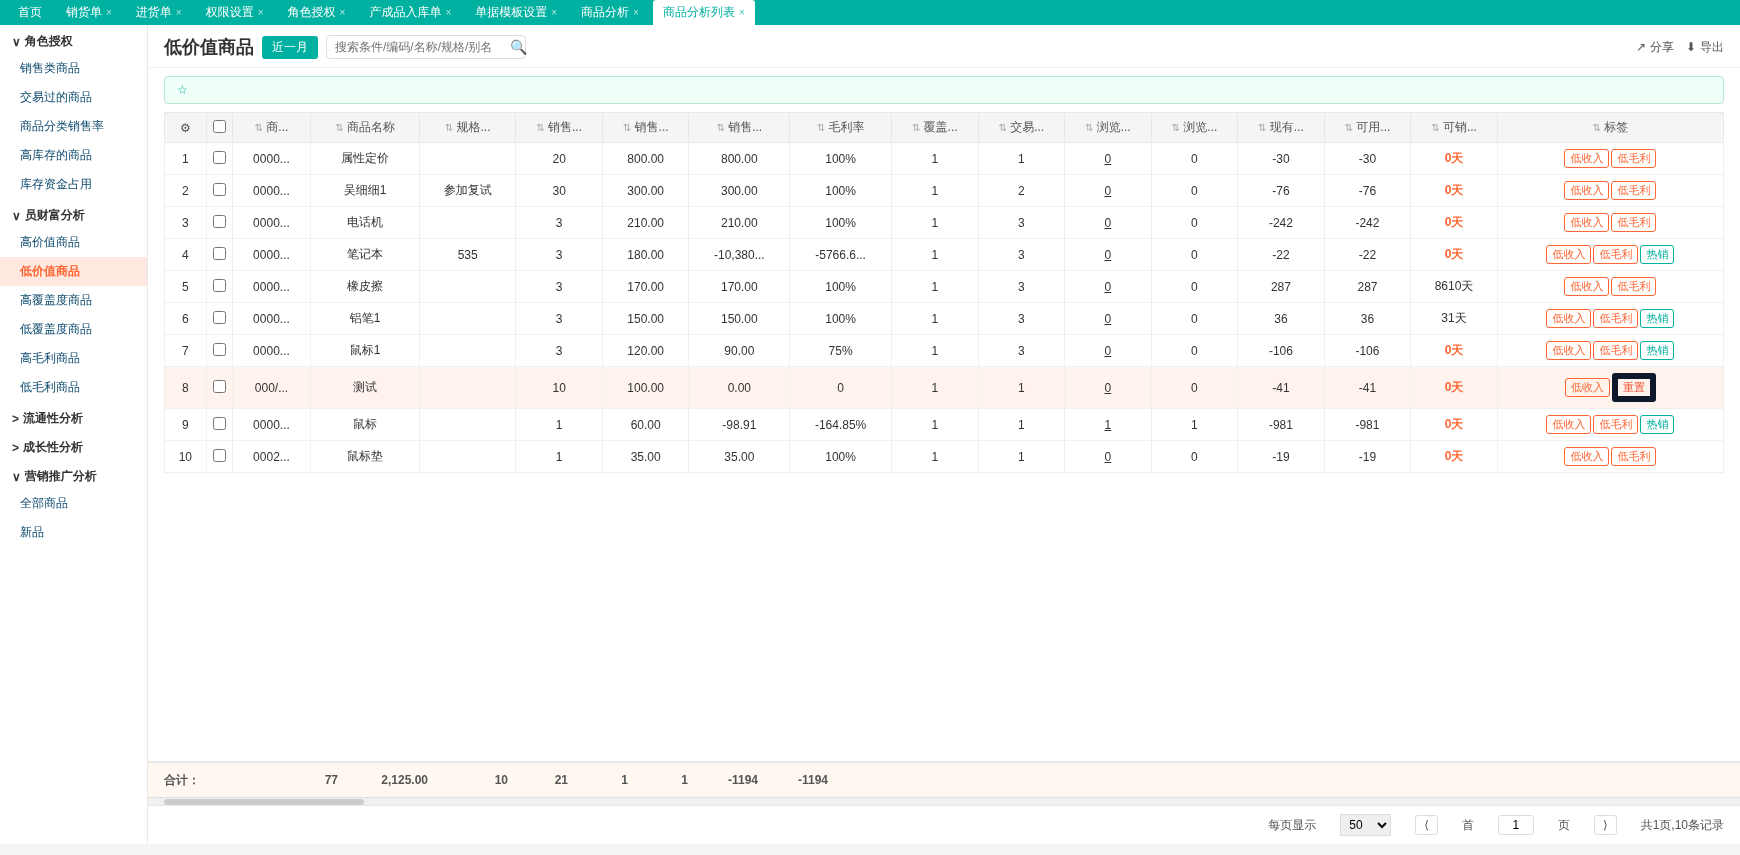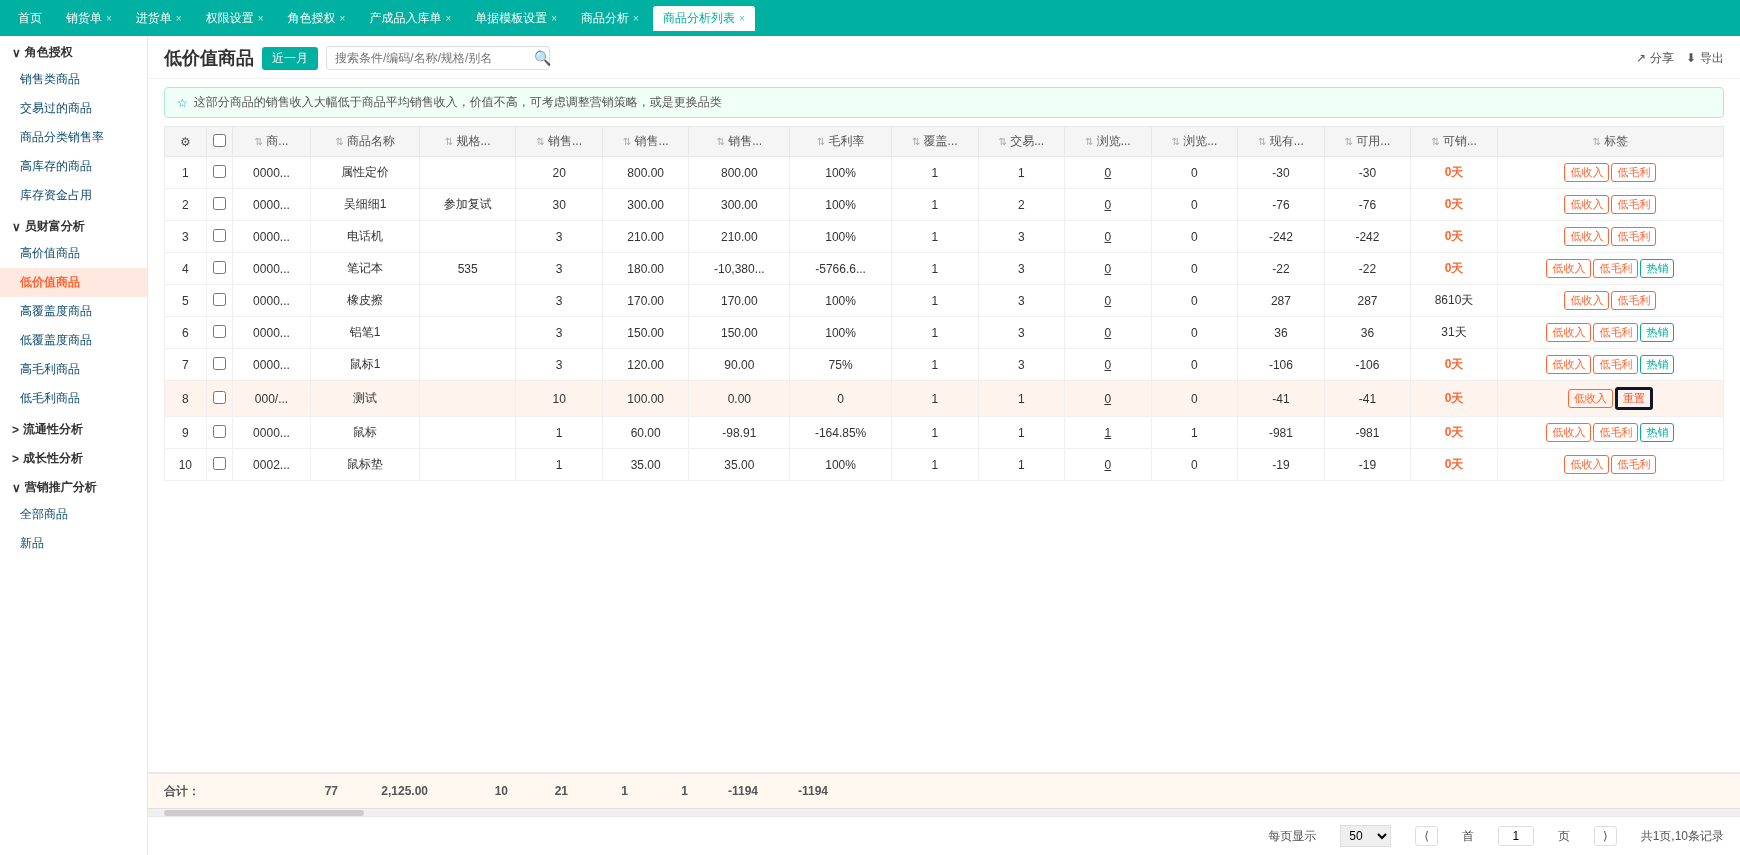--- a/index.html
+++ b/index.html
@@ -1,21 +1,21 @@
 <!DOCTYPE html>
 <html><head>
   <meta charset="utf-8">
   <style>
     * { box-sizing: border-box; margin: 0; padding: 0; font-family: 'Microsoft YaHei', Arial, sans-serif; font-size: 12px; }
     body { background: #f5f5f5; overflow: hidden; width: 1740px; height: 855px; }
 
     
     .top-nav {
       background: #00b0a0;
-      height: 36px;
+      height: 25px;
       display: flex;
       align-items: center;
       padding: 0 8px;
       gap: 4px;
     }
     .nav-item {
       color: #fff;
       padding: 4px 10px;
       cursor: pointer;
       white-space: nowrap;
@@ -82,21 +82,21 @@
       border: none;
       border-radius: 3px;
       padding: 3px 10px;
       cursor: pointer;
       font-size: 12px;
     }
     .search-box {
       border: 1px solid #ddd;
       border-radius: 4px;
       padding: 4px 28px 4px 8px;
-      width: 224px;
+      width: 200px;
       outline: none;
       color: #ef4444;
     }
     .search-icon-btn {
       color: #ff6633;
       cursor: pointer;
       margin-left: -24px;
       font-size: 14px;
     }
     .header-actions {
@@ -157,21 +157,21 @@
     tbody tr.highlighted { background: #fff3ee; }
     .tag {
       display: inline-block;
       padding: 1px 5px;
       border-radius: 3px;
       font-size: 11px;
       margin: 1px;
     }
     .tag-orange { color: #ff6633; border: 1px solid #ff6633; }
     .tag-green { color: #00b0a0; border: 1px solid #00b0a0; }
-    .tag-red { color: #e53; border: 3px solid #0f172a; }
+    .tag-red { color: #e53; border: 6px solid #0f172a; }
     .link-underline { text-decoration: underline; cursor: pointer; color: #333; }
     .zero-days { color: #ff6633; font-weight: bold; }
     .days-normal { color: #333; }
 
     
     .table-footer {
       display: flex;
       align-items: center;
       background: #fff8f0;
       border-top: 2px solid #e8e8e8;
@@ -334,21 +334,20 @@
         </button>
         <button class="action-btn">
           <span>⬇</span>
           <span>导出</span>
         </button>
       </div>
     </div>
 
     <div class="notice-bar">
       <span class="notice-icon">☆</span>
-      <span>这部分商品的销售收入大幅低于商品平均销售收入，价值不高，可考虑调整营销策略，或是更换品类</span>
     </div>
 
     <div class="table-container">
       <table>
         <thead>
           <tr>
             <th>⚙</th>
             <th class="checkbox-cell"><input type="checkbox" style=""></th>
             <th><span class="sort-arrows">⇅</span> 商...</th>
             <th><span class="sort-arrows">⇅</span> 商品名称</th>

